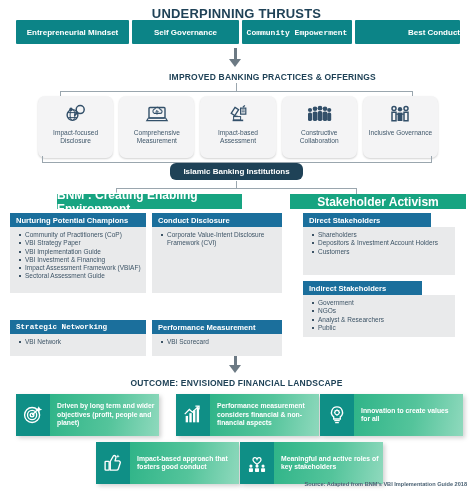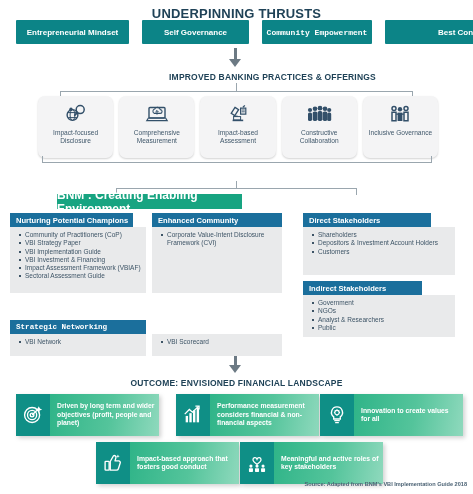--- a/index.html
+++ b/index.html
@@ -15,21 +15,21 @@
 
   
   .abs{position:absolute;}
   .ttl{
     text-align:center;font-weight:bold;color:#1f4257;
     letter-spacing:.2px;
   }
 
   
   #thrust-title{left:0;top:6px;width:473px;font-size:13px;}
-  #thrust-row{left:16px;top:20px;width:441px;height:24px;display:flex;gap:13px;}
+  #thrust-row{left:16px;top:20px;width:441px;height:24px;display:flex;gap:3px;}
   .thrust-chip{
     flex:1;background:#0c8487;color:#fff;
     display:flex;align-items:center;justify-content:center;
     font-size:8px;font-weight:bold;border-radius:1px;
   }
   .thrust-chip.w1{flex:0 0 113px;}
   .thrust-chip.w2{flex:0 0 107px;}
   .thrust-chip.w3{flex:0 0 110px;font-family:Liberation Mono, monospace;}
   .thrust-chip.w4{flex:0 0 105px;justify-content:flex-end;}
 
@@ -85,21 +85,21 @@
   .panel ul{margin:0;padding:0 0 0 9px;list-style:none;}
   .panel li{
     font-size:6.5px;line-height:7.8px;color:#3d5466;
     position:relative;margin-bottom:.5px;
   }
   .panel li:before{
     content:"";position:absolute;left:-6px;top:3px;
     width:2px;height:2px;background:#3d5466;
   }
 
-  #h-npc{left:10px;top:213px;width:123px;}
+  #h-npc{left:10px;top:213px;width:136px;}
   #p-npc{left:10px;top:227px;width:136px;height:66px;}
   #h-ed{left:152px;top:213px;width:130px;}
   #p-ed{left:152px;top:227px;width:130px;height:66px;}
   #h-sn{left:10px;top:320px;width:136px;font-family:Liberation Mono, monospace;}
   #p-sn{left:10px;top:334px;width:136px;height:22px;}
   #h-pm{left:152px;top:320px;width:130px;}
   #p-pm{left:152px;top:334px;width:130px;height:22px;}
   #h-ds{left:303px;top:213px;width:128px;}
   #p-ds{left:303px;top:227px;width:152px;height:48px;}
   #h-is{left:303px;top:281px;width:119px;}
@@ -247,20 +247,23 @@
         </svg>
       </div>
       <div class="lbl">Inclusive Governance</div>
     </div>
   </div>
 
   <div class="abs cline" style="left:42px;top:162px;width:390px;height:1px;"></div>
   <div class="abs cline" style="left:42px;top:156px;width:1px;height:7px;"></div>
   <div class="abs cline" style="left:431px;top:156px;width:1px;height:7px;"></div>
 
+  <div class="abs" id="ibi">
+    <span>Islamic Banking Institutions</span>
+  </div>
 
   <div class="abs cline" style="left:236px;top:181px;width:1px;height:7px;"></div>
   <div class="abs cline" style="left:116px;top:188px;width:241px;height:1px;"></div>
   <div class="abs cline" style="left:116px;top:188px;width:1px;height:7px;"></div>
   <div class="abs cline" style="left:356px;top:188px;width:1px;height:7px;"></div>
 
   <div class="abs ghead" id="bnm-head">
     <span>BNM : Creating Enabling Environment</span>
   </div>
 
@@ -272,43 +275,49 @@
       <li>Community of Practitioners (CoP)</li>
       <li>VBI Strategy Paper</li>
       <li>VBI Implementation Guide</li>
       <li>VBI Investment &amp; Financing</li>
       <li>Impact Assessment Framework (VBIAF)</li>
       <li>Sectoral Assessment Guide</li>
     </ul>
   </div>
 
   <div class="abs bhead" id="h-ed">
-    <span>Enhanced Community</span>
+    <span>Conduct Disclosure</span>
   </div>
   <div class="abs panel" id="p-ed">
     <ul>
       <li>Corporate Value-Intent Disclosure Framework (CVI)</li>
     </ul>
   </div>
 
   <div class="abs bhead" id="h-sn">
     <span>Strategic Networking</span>
   </div>
   <div class="abs panel" id="p-sn">
     <ul>
       <li>VBI Network</li>
     </ul>
   </div>
 
+  <div class="abs bhead" id="h-pm">
+    <span>Performance Measurement</span>
+  </div>
   <div class="abs panel" id="p-pm">
     <ul>
       <li>VBI Scorecard</li>
     </ul>
   </div>
 
+  <div class="abs ghead" id="sa-head">
+    <span>Stakeholder Activism</span>
+  </div>
 
   <div class="abs bhead" id="h-ds">
     <span>Direct Stakeholders</span>
   </div>
   <div class="abs panel" id="p-ds">
     <ul>
       <li>Shareholders</li>
       <li>Depositors &amp; Investment Account Holders</li>
       <li>Customers</li>
     </ul>

